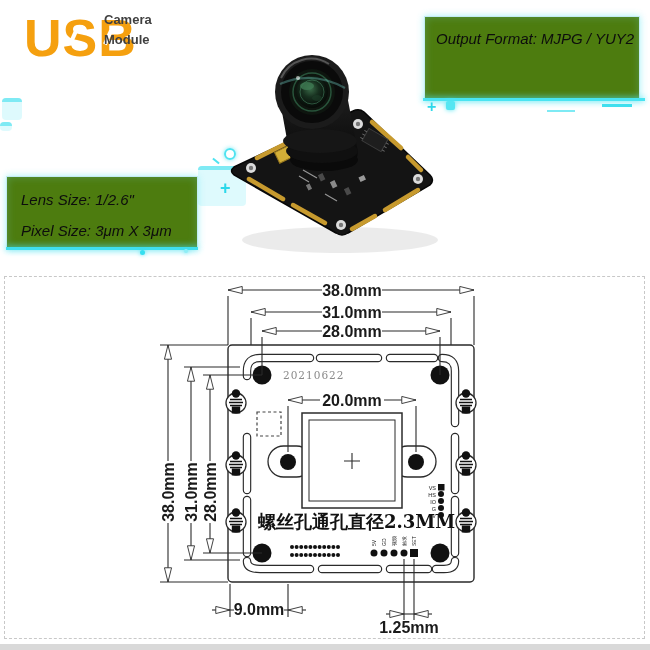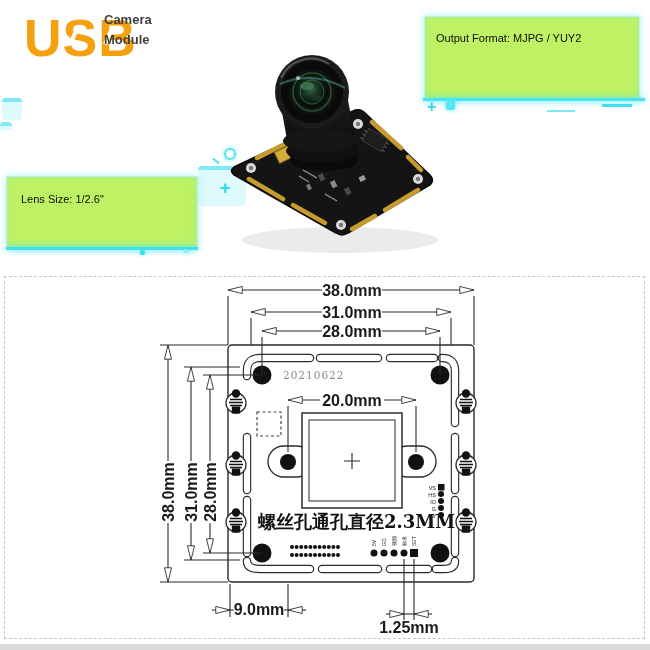--- a/index.html
+++ b/index.html
@@ -15,23 +15,23 @@
     font-size:52px;font-weight:900;letter-spacing:1px;line-height:1;
     color:#F5A00F;font-family:"Liberation Sans",sans-serif;
   }
   .usb-word .slit{position:absolute;width:4px;height:15px;background:#fff;transform:rotate(24deg);}
   .slit.s1{left:16px;top:18px;} .slit.s2{left:48px;top:16px;} .slit.s3{left:82px;top:18px;}
   .brand-sub{
     position:absolute;left:104px;top:10px;width:90px;
     font-size:13px;font-weight:700;color:#404040;line-height:20px;
   }
   .cyan-box{
-    position:absolute;background:#bef264;border:1px solid #c3ecf4;
+    position:absolute;background:#4d7c0f;border:1px solid #c3ecf4;
     box-shadow:0 0 7px rgba(62,223,240,.45), inset 0 0 8px rgba(120,235,245,.25);
-    color:#0d0d0d;font-size:11px;
+    color:#0d0d0d;font-size:15px;font-style:italic;
   }
   .spec-box{left:424px;top:16px;width:216px;height:84px;padding:9px 0 0 11px;line-height:25px;box-sizing:border-box;}
   .spec-box::after{content:"";position:absolute;left:-2px;right:-6px;bottom:-2px;height:3px;background:#49e4f2;box-shadow:0 0 6px #49e4f2;}
   .lens-box{left:6px;top:176px;width:192px;height:72px;padding:7px 0 0 14px;line-height:31px;box-sizing:border-box;}
   .lens-box::after{content:"";position:absolute;left:-1px;right:-1px;bottom:-3px;height:3px;background:#3fdfee;box-shadow:0 0 6px #3fdfee;}
   
   .deco{position:absolute;}
   .d-plus{color:#2cd8ea;font-weight:700;}
   .d-sq{background:#55e6f2;box-shadow:0 0 5px #55e6f2;border-radius:2px;}
   .d-bar{background:#7eeaf4;}
@@ -66,20 +66,21 @@
     <div>Camera</div>
     <div>Module</div>
   </div>
 
   <div class="cyan-box spec-box">
     <div>Output Format: MJPG / YUY2</div>
   </div>
 
   <div class="cyan-box lens-box">
     <div>Lens Size: 1/2.6"</div>
+    <div>Pixel Size: 3μm X 3μm</div>
   </div>
 
   <div class="deco d-plus" style="left:427px;top:98px;font-size:16px;">+</div>
   <div class="deco d-sq" style="left:446px;top:101px;width:9px;height:9px;"></div>
   <div class="deco d-bar" style="left:547px;top:110px;width:28px;height:2px;"></div>
   <div class="deco d-bar" style="left:602px;top:104px;width:30px;height:3px;background:#3fdfee;"></div>
   <div class="deco d-dot" style="left:140px;top:250px;width:5px;height:5px;"></div>
   <div class="deco d-dot" style="left:184px;top:249px;width:4px;height:4px;background:#8feef6;"></div>
   <div class="deco d-glass" style="left:198px;top:166px;width:48px;height:40px;"></div>
   <div class="deco d-plus" style="left:220px;top:178px;font-size:18px;">+</div>

